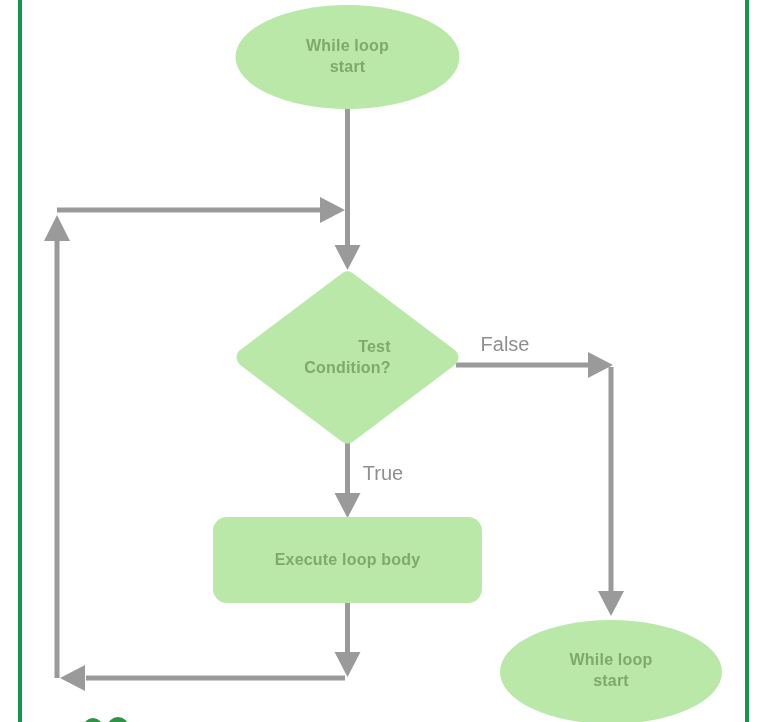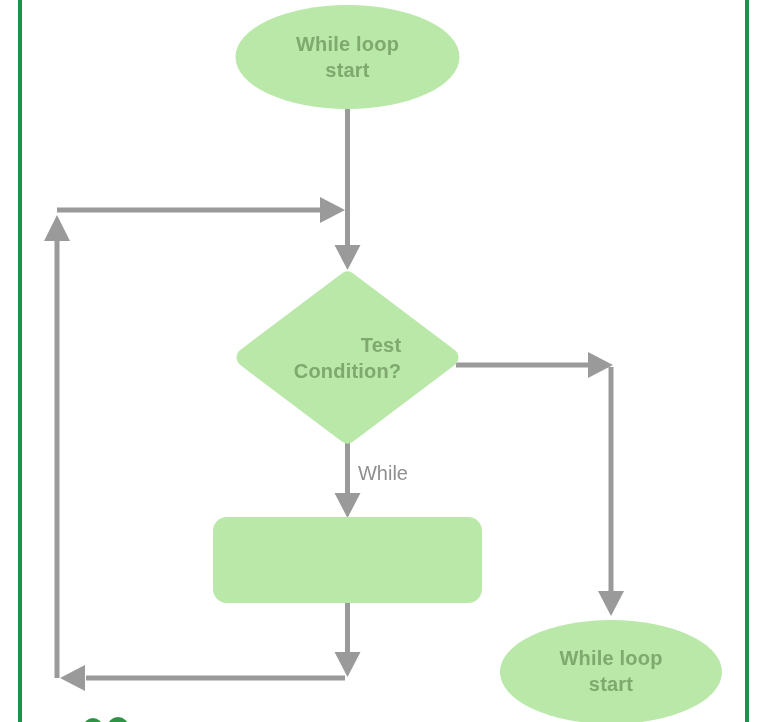--- a/index.html
+++ b/index.html
@@ -17,21 +17,21 @@
     width: 768px; height: 722px;
   }
   .node-label {
     position: absolute;
     display: flex;
     align-items: center;
     justify-content: center;
     text-align: center;
     white-space: pre-line;
     font-weight: bold;
-    font-size: 20px;
+    font-size: 16px;
     line-height: 1.3;
     letter-spacing: 0.2px;
     color: #7fa96e;
     pointer-events: none;
   }
   .edge-label {
     position: absolute;
     font-size: 20px;
     color: #8f8f8f;
     text-align: center;
@@ -84,18 +84,20 @@
     <g>
       <ellipse cx="93" cy="727" rx="9.5" ry="9" fill="#2f9346"></ellipse>
       <ellipse cx="118" cy="727" rx="10.5" ry="10" fill="#2f9346"></ellipse>
     </g>
   </svg>
 
   <div id="label-start" class="node-label">While loop
 start</div>
   <div id="label-condition" class="node-label">Test
 Condition?</div>
+  <div id="label-body" class="node-label">Execute loop body</div>
   <div id="label-end" class="node-label">While loop
 start</div>
 
-  <div id="label-true" class="edge-label">While</div>
+  <div id="label-false" class="edge-label">False</div>
+  <div id="label-true" class="edge-label">True</div>
 
 </div>
 
 </body></html>

